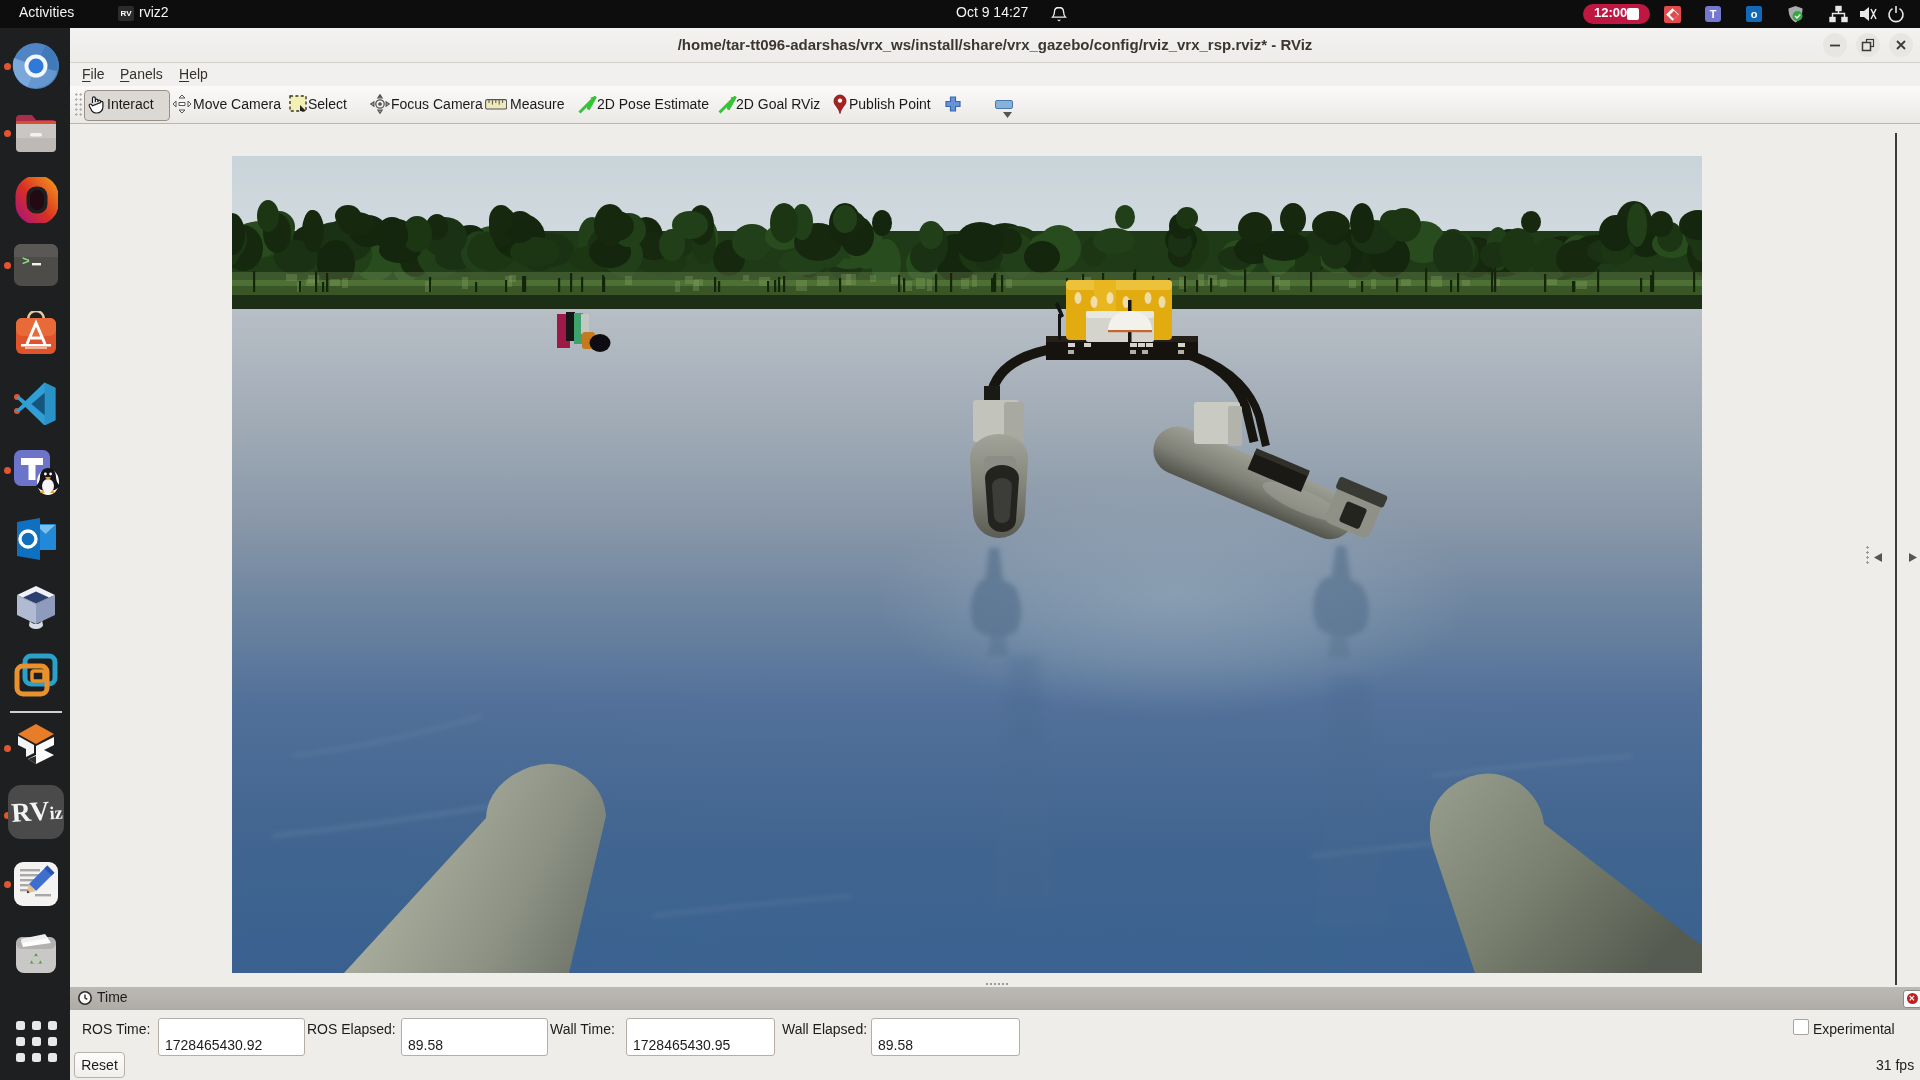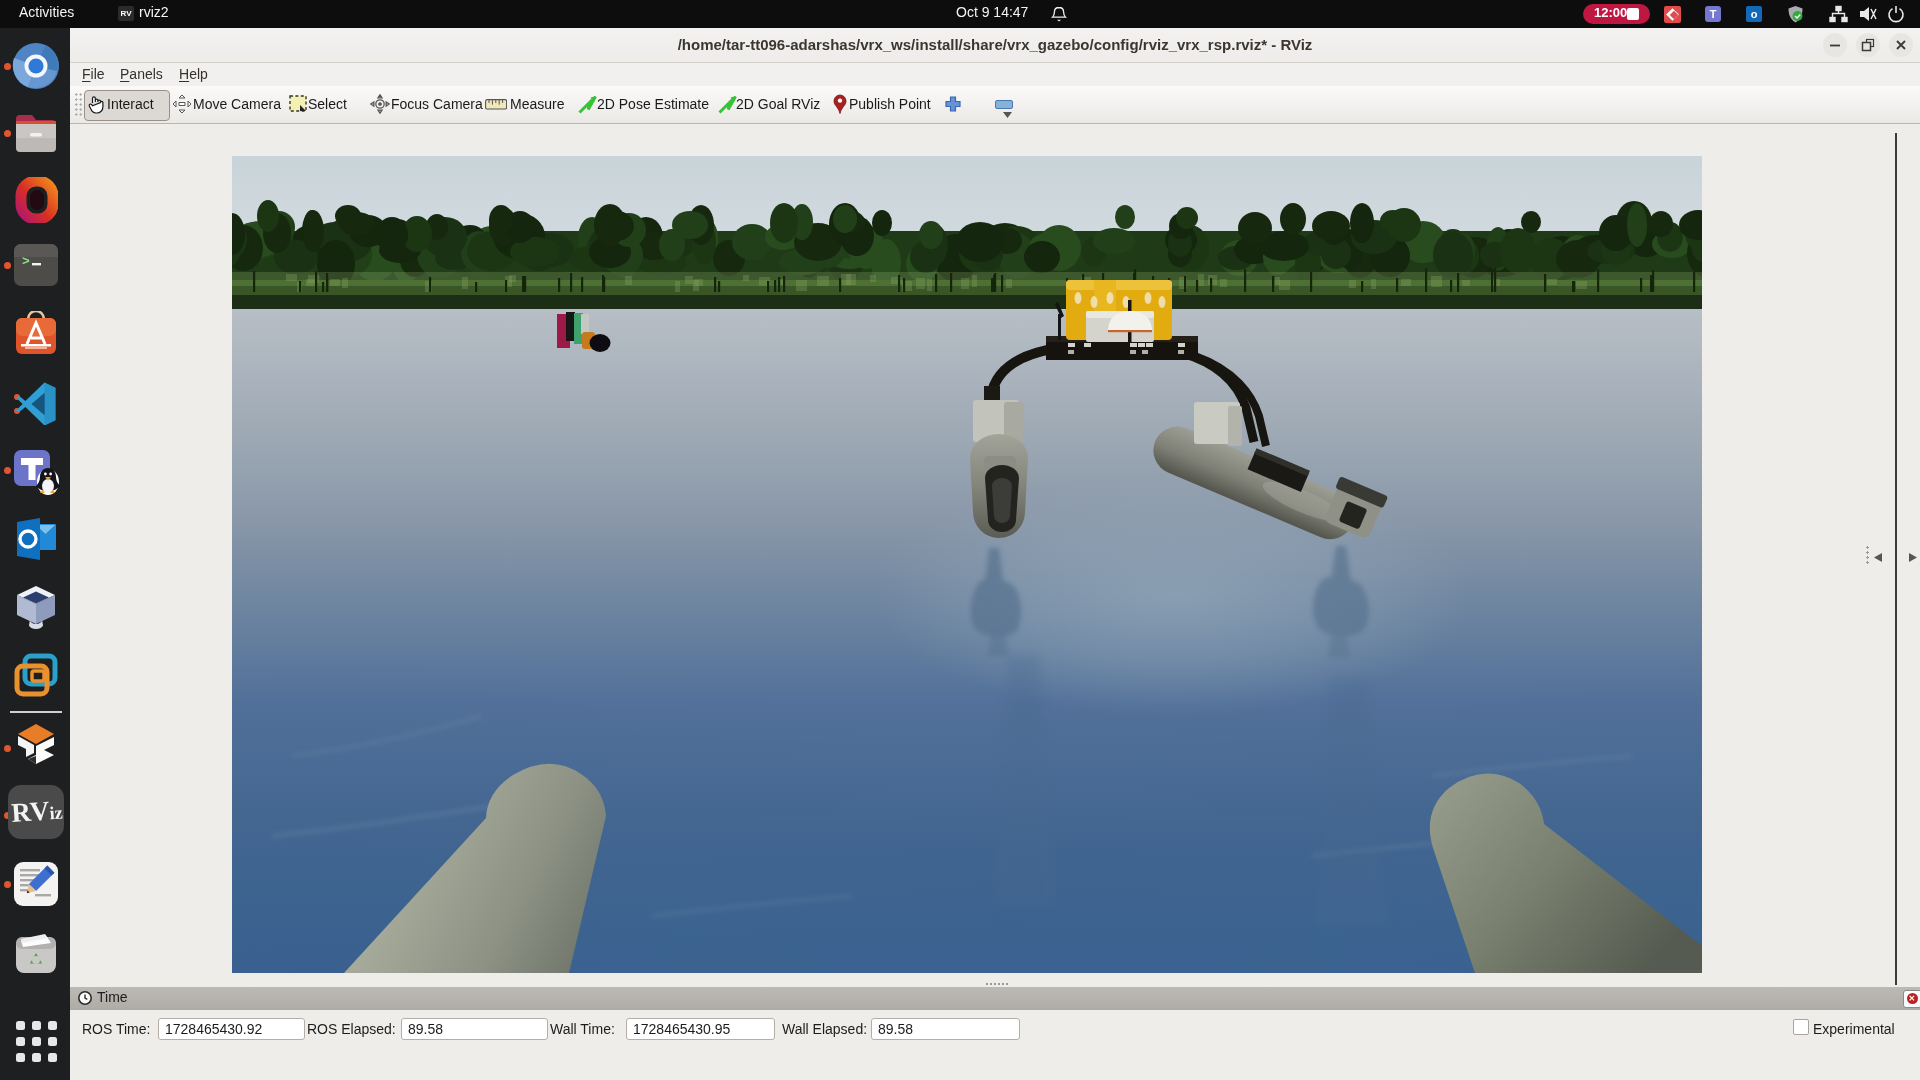--- a/index.html
+++ b/index.html
@@ -7,40 +7,40 @@
 #topbar{left:0;top:0;width:1920px;height:28px;background:#0d0d0d;color:#f4f4f4;font-size:14px;}
 #dock{left:0;top:28px;width:70px;height:1052px;background:#1d1f20;}
 #win{left:70px;top:28px;width:1850px;height:1052px;background:#efedea;}
 #titlebar{left:0;top:0;width:1850px;height:34px;background:linear-gradient(#f4f2f1,#eeecea);border-bottom:1px solid #d5d0ca;}
 #menubar{left:0;top:35px;width:1850px;height:23px;background:#f2f0ee;color:#35312c;font-size:14px;}
 #toolbar{left:0;top:58px;width:1850px;height:37px;background:linear-gradient(#fbfaf9,#ebe9e6);border-bottom:1px solid #bab5ae;color:#1a1a1a;font-size:14px;}
 #imghead{left:0;top:96px;width:1794px;height:25px;background:linear-gradient(#bdbab6,#aeaba7);color:#1c1c1c;font-size:14px;}
 #scene{left:162px;top:128px;width:1470px;height:817px;}
 .phead-t{left:0;top:959px;width:1850px;height:23px;background:linear-gradient(#bdbab6,#aeaba7);color:#1c1c1c;font-size:14px;}
 #fieldrow{left:0;top:982px;width:1850px;height:40px;color:#1c1c1c;font-size:14px;}
-.inp{position:absolute;top:8px;height:20px;background:#fff;border:1px solid #b4aea6;border-radius:3px;font-size:14px;color:#1c1c1c;padding:0 0 0 6px;line-height:20px;}
+.inp{position:absolute;top:8px;height:20px;background:#fff;border:1px solid #b4aea6;border-radius:3px;font-size:14px;color:#1c1c1c;padding:16px 0 0 6px;line-height:20px;}
 .lab{position:absolute;top:11px;}
 #resetrow{left:0;top:1022px;width:1850px;height:30px;font-size:14px;color:#1c1c1c;}
 .redclose{position:absolute;width:17px;height:16px;background:#fdfdfd;border:1px solid #8a8a8a;border-radius:3px;}
 .redclose::after{content:"";position:absolute;left:2.5px;top:2px;width:11px;height:11px;background:#c01f1f;border-radius:50%;}
 .redclose::before{content:"\2715";position:absolute;z-index:2;left:4.5px;top:2.5px;font-size:8px;color:#fff;font-weight:bold;}
 .winbtn{position:absolute;top:5px;width:24px;height:24px;border-radius:50%;background:#e8e6e3;color:#3b3a38;text-align:center;}
 .dot{position:absolute;left:4px;width:7px;height:7px;border-radius:50%;background:#e2552f;}
 .tbtxt{position:absolute;top:10px;white-space:nowrap;}
 .mentxt{position:absolute;top:3px;}
 .u{text-decoration:underline;text-underline-offset:2px;}
 </style>
 </head>
 <body>
 
 <div id="topbar" class="abs">
   <div class="abs" style="left:19px;top:4px;">Activities</div>
   <div class="abs" style="left:118px;top:6px;width:16px;height:15px;background:#2b2b2b;border-radius:2px;color:#fff;font-size:8px;font-weight:bold;text-align:center;line-height:15px;">RV</div>
   <div class="abs" style="left:139px;top:4px;">rviz2</div>
-  <div class="abs" style="left:956px;top:4px;">Oct 9  14:47</div>
+  <div class="abs" style="left:956px;top:4px;">Oct 9  14:27</div>
   <svg class="abs" style="left:1049px;top:5px;" width="20" height="20" viewBox="0 0 20 20">
       <path d="M10 2.5c-2.8 0-4.6 2-4.6 4.6 0 3-1.1 4.2-1.9 5h13c-.8-.8-1.9-2-1.9-5 0-2.6-1.8-4.6-4.6-4.6z" fill="none" stroke="#efefef" stroke-width="1.3"></path>
       <path d="M8 14.8h4l-2 1.8z" fill="#efefef"></path>
     </svg>
   <div class="abs" style="left:1583px;top:4px;width:67px;height:20px;background:#bd1742;border-radius:10px;color:#fff;font-weight:bold;font-size:13px;">
       <span style="position:absolute;left:11px;top:1px;">12:00</span>
       <span style="position:absolute;left:44px;top:4px;width:12px;height:12px;background:#fff;border-radius:2px;"></span>
     </div>
   <div class="abs" style="left:1664px;top:6px;width:17px;height:17px;background:#e14b4b;border-radius:2px;">
       <span style="position:absolute;left:4px;top:4px;width:9px;height:9px;background:#fff;transform:rotate(45deg);"></span>
@@ -757,13 +757,17 @@
     <div class="inp" style="left:88px;width:139px;">1728465430.92</div>
     <div class="lab abs" style="left:237px;">ROS Elapsed:</div>
     <div class="inp" style="left:331px;width:139px;">89.58</div>
     <div class="lab abs" style="left:480px;">Wall Time:</div>
     <div class="inp" style="left:556px;width:141px;">1728465430.95</div>
     <div class="lab abs" style="left:712px;">Wall Elapsed:</div>
     <div class="inp" style="left:801px;width:141px;">89.58</div>
     <div class="abs" style="left:1723px;top:9px;width:14px;height:14px;background:#fff;border:1px solid #aaa49c;border-radius:2px;"></div>
     <div class="lab abs" style="left:1743px;">Experimental</div>
   </div>
+  <div id="resetrow" class="abs">
+    <div class="abs" style="left:4px;top:2px;width:49px;height:24px;background:linear-gradient(#fdfdfc,#f1efec);border:1px solid #b7b1a9;border-radius:4px;text-align:center;line-height:24px;">Reset</div>
+    <div class="abs" style="left:1806px;top:7px;">31 fps</div>
+  </div>
 </div>
 
 </body></html>

